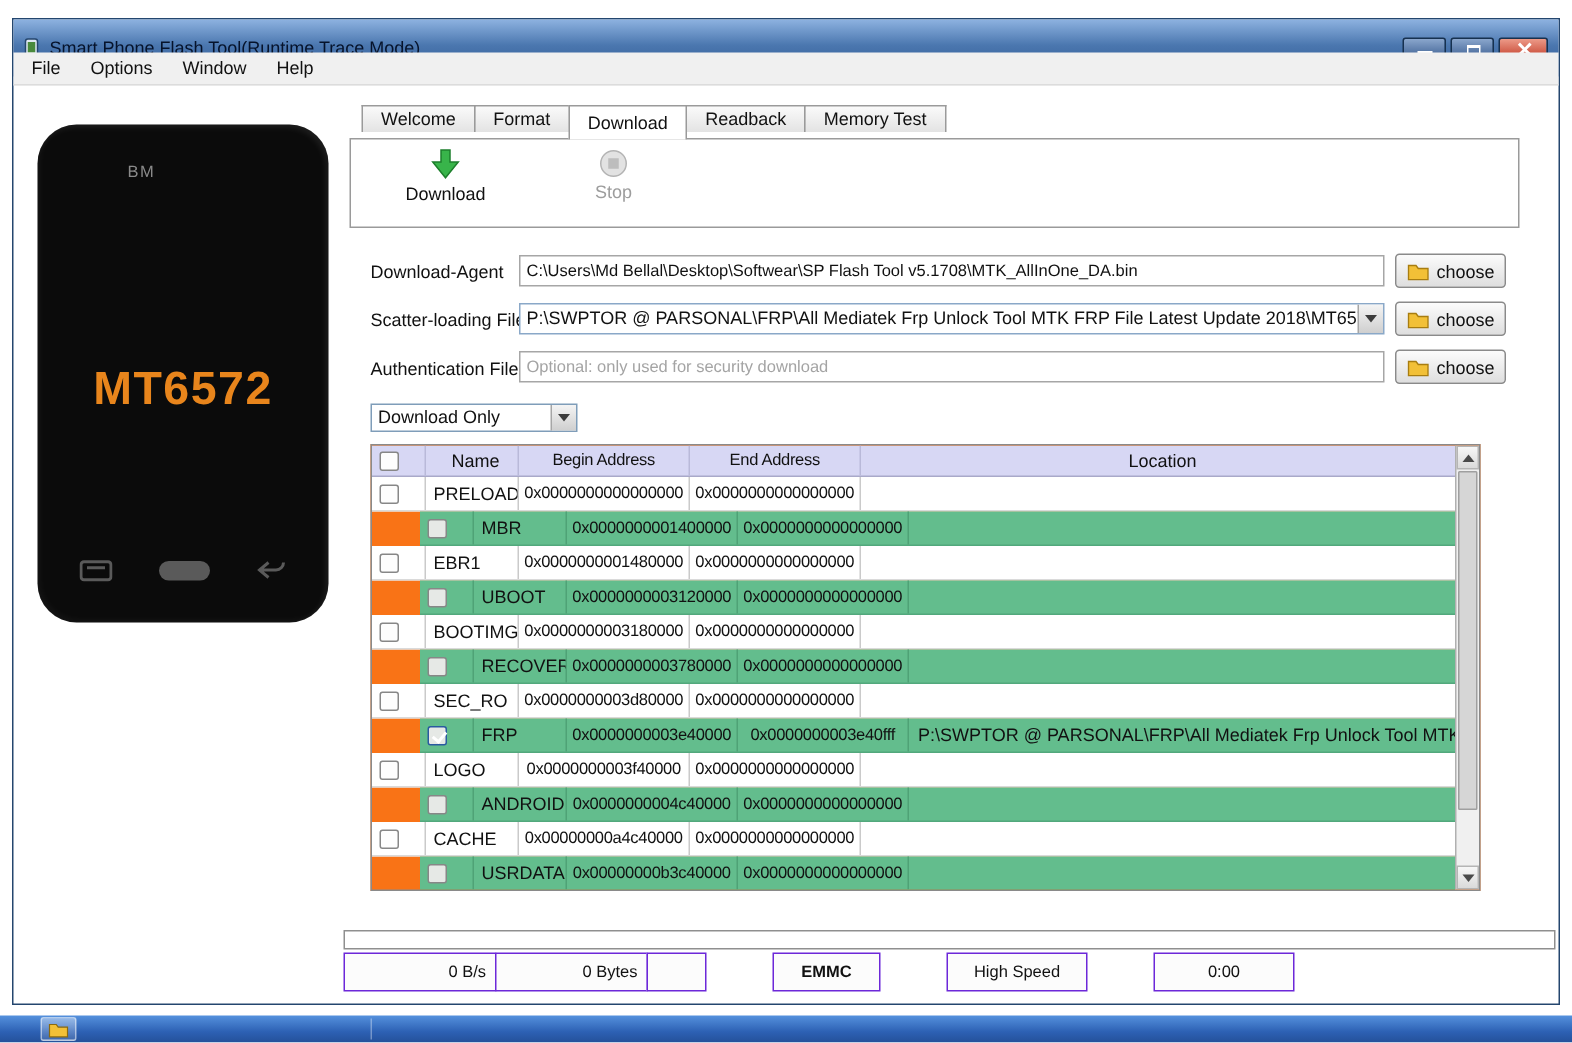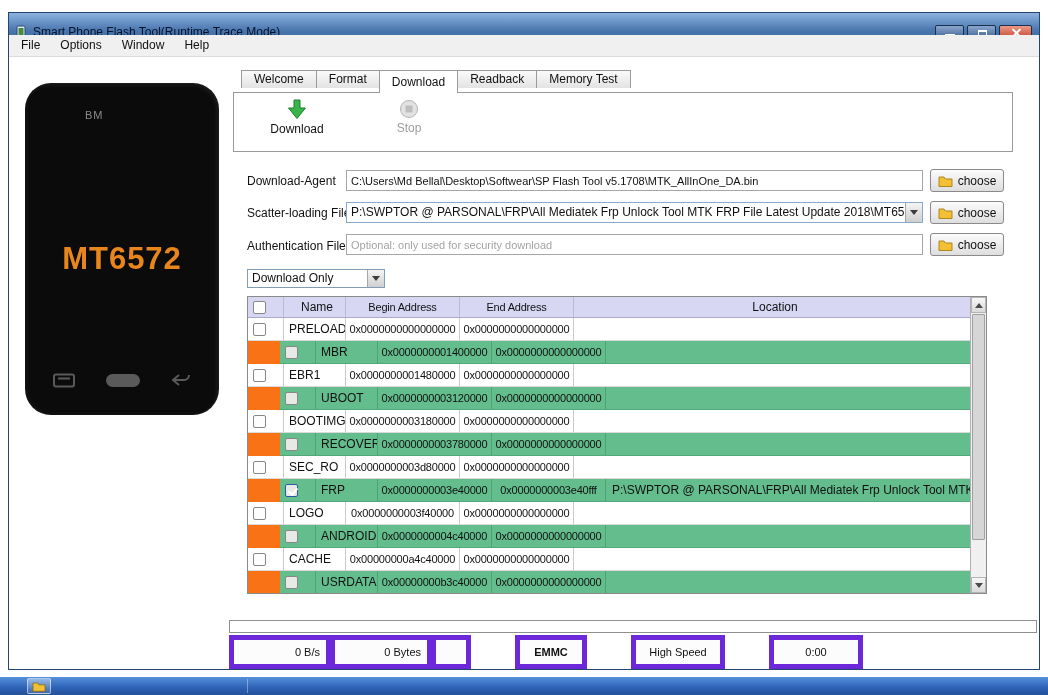--- a/index.html
+++ b/index.html
@@ -91,21 +91,21 @@
     border:1px solid #b5b5b5; display:flex; align-items:center; justify-content:center; cursor:pointer; }
   .sbtn.up { top:0; } .sbtn.down { bottom:0; }
   .arr-up { width:0; height:0; border:4px solid transparent; border-bottom:5px solid #4a4a4a; margin-top:-4px; }
   .arr-dn { width:0; height:0; border:4px solid transparent; border-top:5px solid #4a4a4a; margin-bottom:-4px; }
   .sthumb { position:absolute; left:1px; right:1px; top:17px; height:226px; background:#d6d6d6;
     border:1px solid #9f9f9f; border-radius:1px; cursor:grab; }
 
   
   .progress { position:absolute; left:220px; right:2px; top:607px; height:13px; border:1px solid #8f8f8f; background:#fff; }
   .statusbar { position:absolute; left:220px; right:2px; top:622px; height:18px; display:flex; font-size:11px; }
-  .seg { border:5px solid #6d28d9; margin-left:-1px; background:#fcfcfc; display:flex; align-items:center; padding:12px 6px;
+  .seg { border:1px solid #6d28d9; margin-left:-1px; background:#fcfcfc; display:flex; align-items:center; padding:12px 6px;
     white-space:nowrap; overflow:hidden; }
   .seg:first-child { margin-left:0; }
   .seg.right { justify-content:flex-end; }
   .seg.center { justify-content:center;margin-left:44px; }
   .seg.bold { font-weight:bold; }
   .w1 { width:102px; } .w2 { width:102px; } .w3 { width:40px; } .w4 { width:72px; }
   .w5 { width:94px; } .w6 { width:94px; } .wf { flex:1; }
 
   
   .taskbar { position:absolute; left:0; bottom:0; width:1048px; height:18px;

